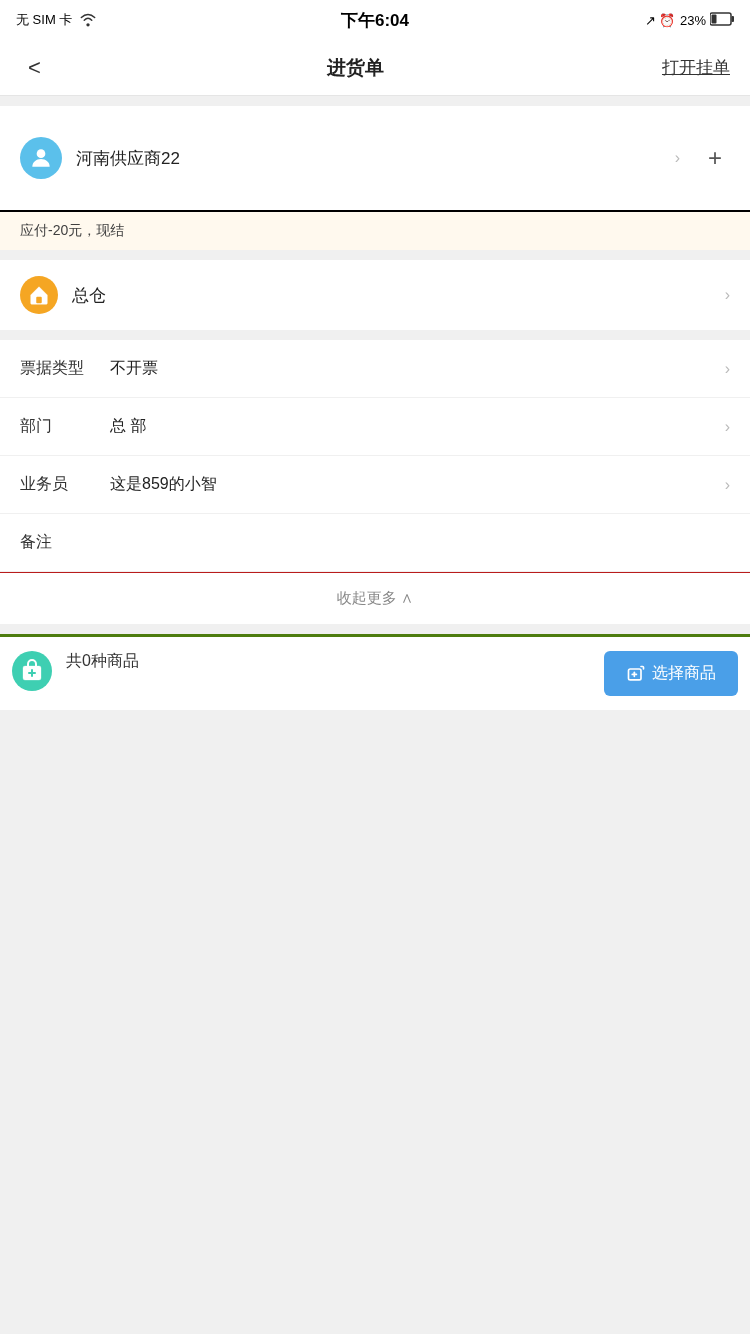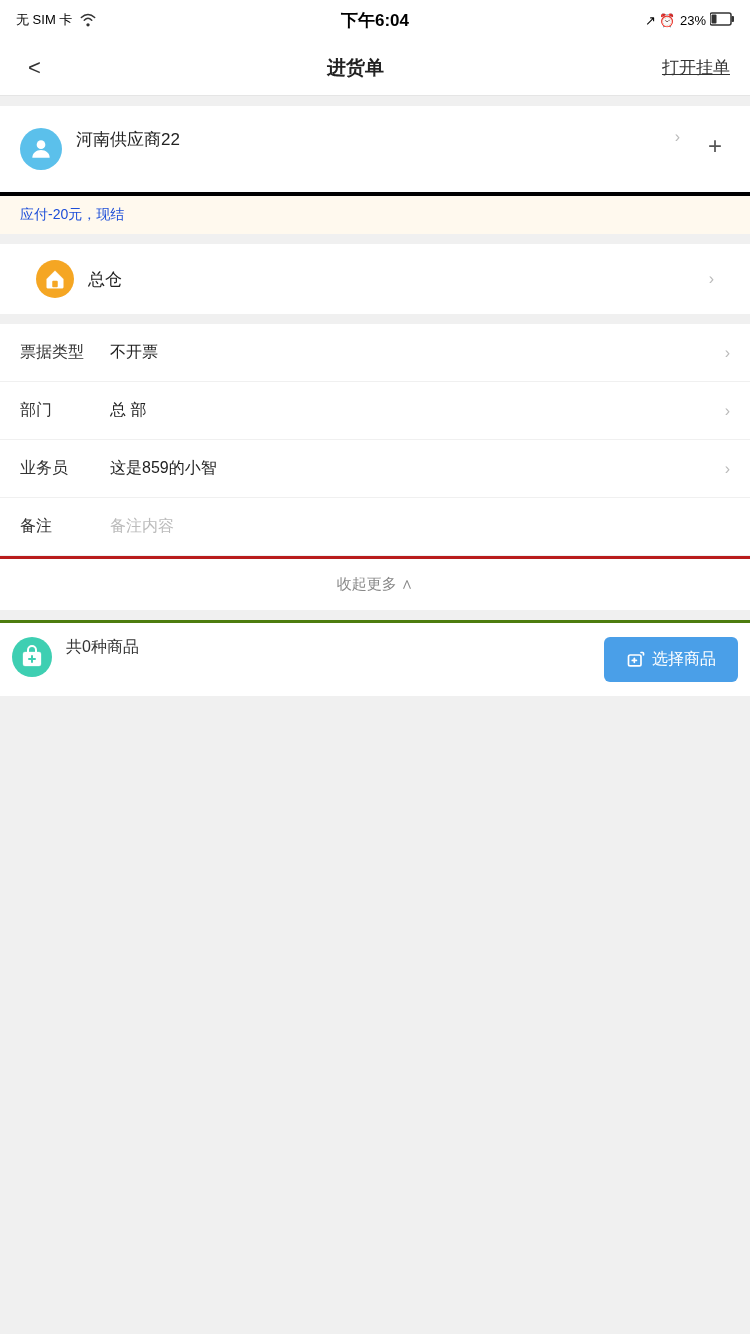--- a/index.html
+++ b/index.html
@@ -80,23 +80,23 @@
 
     
     .card {
       background: #fff;
       margin: 0;
     }
 
     
     .supplier-row {
       display: flex;
-      align-items: flex-start;
-      padding: 22px 20px;
-      border-bottom: 4px solid #000000;
+      align-items: center;
+      padding: 31px 20px;
+      border-bottom: 2px solid #000000;
     }
     .supplier-avatar {
       width: 42px;
       height: 42px;
       border-radius: 50%;
       background: #5bc0eb;
       display: flex;
       align-items: center;
       justify-content: center;
       margin-right: 14px;
@@ -122,28 +122,28 @@
       color: #555;
       cursor: pointer;
       padding: 4px 8px;
     }
 
     
     .warning-row {
       background: #fff9ee;
       padding: 10px 20px;
       font-size: 14px;
-      color: #1d4ed8;
+      color: #404040;
     }
 
     
     .warehouse-row {
       display: flex;
       align-items: center;
-      padding: 16px 36px;
+      padding: 16px 20px;
       background: #fff;
       cursor: pointer;
       border-radius: 7px;
     }
     .warehouse-icon {
       width: 38px;
       height: 38px;
       border-radius: 50%;
       background: #f5a623;
       display: flex;
@@ -196,21 +196,21 @@
       color: #bbb;
     }
 
     
     .collapse-row {
       background: #fff;
       display: flex;
       align-items: center;
       justify-content: center;
       padding: 16px;
-      border-top: 3px solid #b91c1c;
+      border-top: 1px solid #b91c1c;
       cursor: pointer;
       margin-top: 1px;
     }
     .collapse-text {
       font-size: 15px;
       color: #888;
     }
 
     
     .bottom-bar {
@@ -351,21 +351,20 @@
   </div>
 
   <div class="form-row">
     <span class="form-label">业务员</span>
     <span class="form-value">这是859的小智</span>
     <span class="row-chevron">›</span>
   </div>
 
   <div class="form-row">
     <span class="form-label">备注</span>
-    <span class="form-value placeholder">备注内容</span>
   </div>
 </div>
 
 <div class="collapse-row">
   <span class="collapse-text">收起更多 ∧</span>
 </div>
 
 <div class="bottom-bar">
   <div class="product-icon">
     <svg viewBox="0 0 24 24" xmlns="http://www.w3.org/2000/svg">

